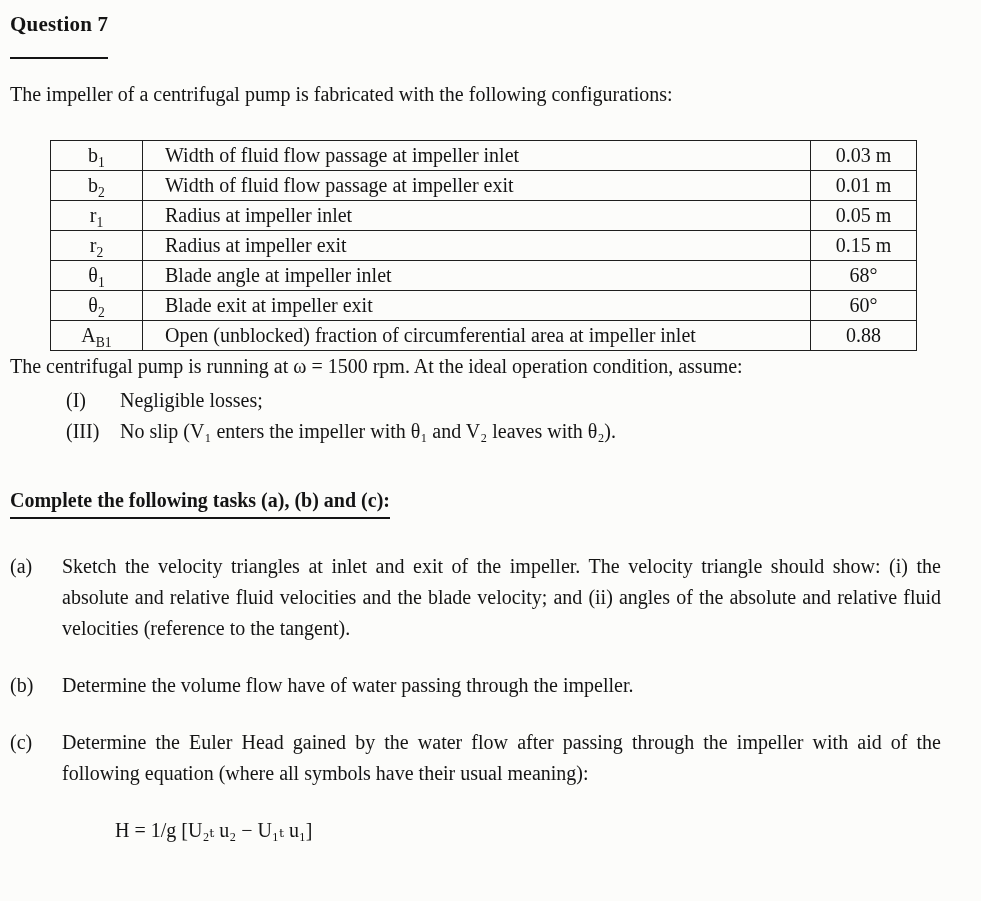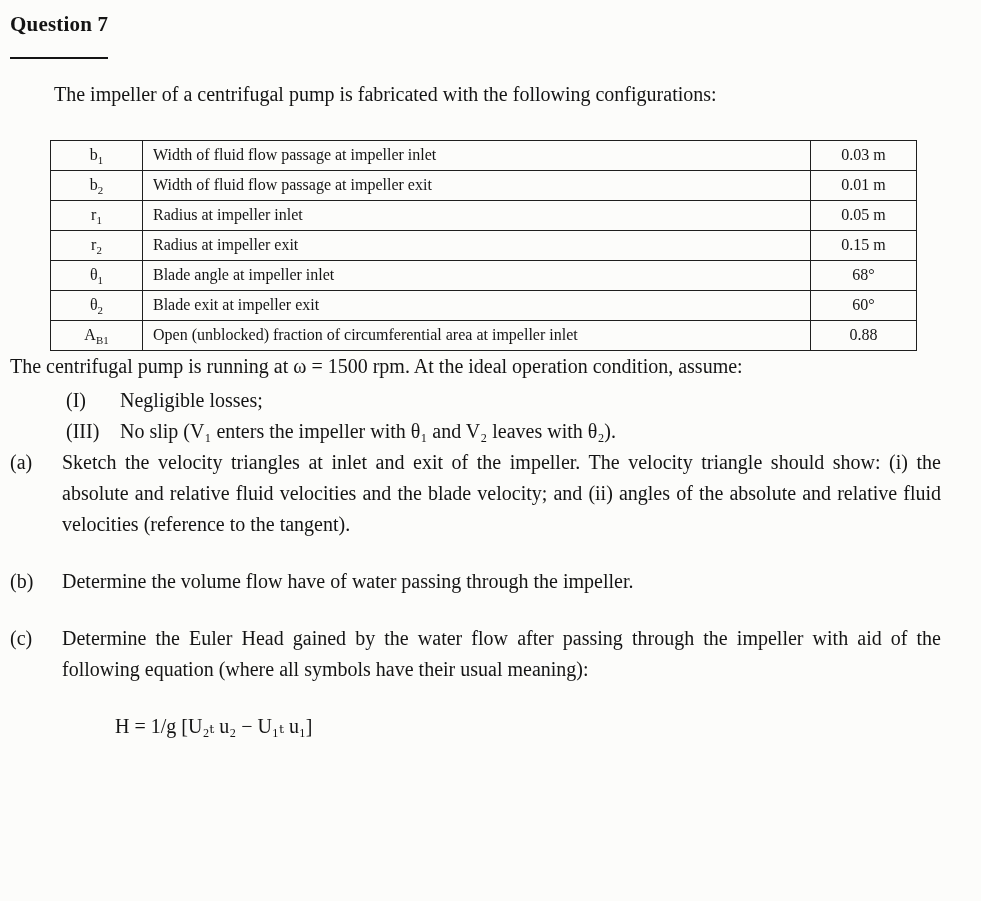--- a/index.html
+++ b/index.html
@@ -17,31 +17,31 @@
   .title {
     font-size: 21px;
     font-weight: bold;
     width: max-content;
     border-bottom: 2px solid #141414;
     padding-bottom: 16px;
     margin-bottom: 20px;
     letter-spacing: 0.2px;
   }
 
-  .intro { margin-bottom: 30px; margin-left: 44px; }
+  .intro { margin-bottom: 30px; }
 
   .spec-table {
     border-collapse: collapse;
     margin-left: 40px;
   }
   .spec-table td {
     border: 1.5px solid #1f1f1f;
-    padding: 0 10px;
+    padding: 0 22px;
     height: 30px;
-    font-size: 16px;
+    font-size: 20px;
     line-height: 28px;
   }
   .c-sym { width: 92px; text-align: center; }
   .c-desc { width: 668px; margin-top: 48px; }
   .c-val { width: 106px; text-align: center; }
 
   sub { font-size: 68%; line-height: 0; }
 
   .running { }
 
@@ -121,20 +121,21 @@
     <div class="assumption">
       <span class="a-label">(I)</span>
       <span class="a-text">Negligible losses;</span>
     </div>
     <div class="assumption">
       <span class="a-label">(III)</span>
       <span class="a-text">No slip (V₁ enters the impeller with θ₁ and V₂ leaves with θ₂).</span>
     </div>
   </div>
 
+  <h2 class="tasks-heading">Complete the following tasks (a), (b) and (c):</h2>
 
   <div class="task">
     <span class="t-label">(a)</span>
     <span class="t-text">Sketch the velocity triangles at inlet and exit of the impeller.  The velocity triangle should show: (i) the absolute and relative fluid velocities and the blade velocity; and (ii) angles of the absolute and relative fluid velocities (reference to the tangent).</span>
   </div>
 
   <div class="task">
     <span class="t-label">(b)</span>
     <span class="t-text">Determine the volume flow have of water passing through the impeller.</span>
   </div>

